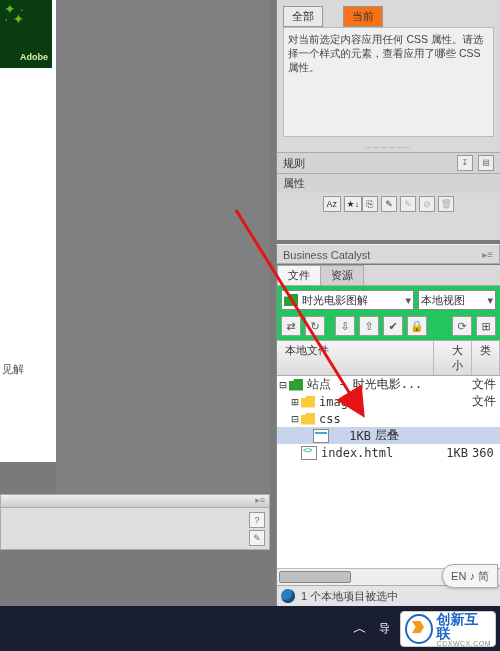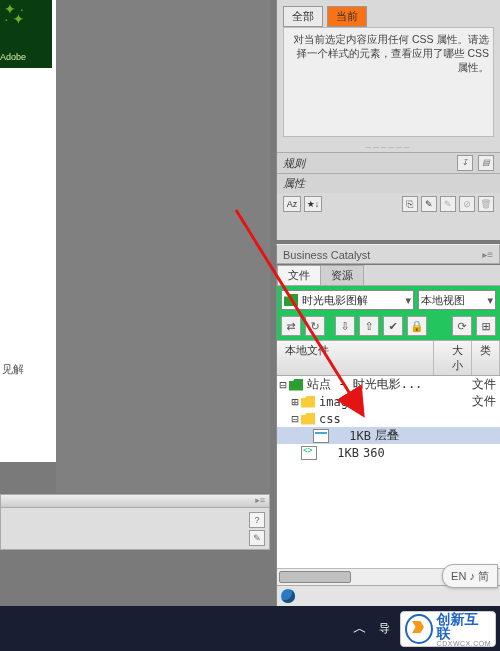--- a/index.html
+++ b/index.html
@@ -33,21 +33,21 @@
   }
   .left-adobe .dots {
     position: absolute;
     top: 4px; left: 4px;
     color: #6ab51f;
     font-size: 14px;
     line-height: 10px;
   }
   .left-adobe .adobe-txt {
     position: absolute;
-    bottom: 6px; left: 0;
+    bottom: 6px; left: 20px; font-weight: bold;
   }
   .left-text {
     position: absolute;
     top: 362px; left: 2px;
     font-size: 11px;
     color: #555;
   }
   
   .grey-mid {
     position: absolute;
@@ -58,21 +58,21 @@
   
   .css-panel {
     position: absolute;
     left: 276px; top: 0;
     right: 0; height: 240px;
     background: #d9d9d9;
     border-left: 1px solid #888;
   }
   .css-tabs {
     display: flex;
-    gap: 4px;
+    gap: 20px;
     padding: 6px 6px 0 6px;
   }
   .css-tab {
     padding: 2px 8px;
     border: 1px solid #999;
     background: #eaeaea;
     font-size: 11px;
   }
   .css-tab.active {
     background: #f97316;
@@ -84,37 +84,35 @@
   }
   .css-body {
     margin: 0 6px 6px 6px;
     height: 100px;
     border: 1px solid #bbb;
     background: #efefef;
     padding: 4px;
     font-size: 10.5px;
     color: #444;
     line-height: 1.35;
-    text-align: right;
   }
   .panel-resize {
     text-align: center;
     color: #aaa;
     font-size: 8px;
     letter-spacing: 2px;
   }
   .subpanel-hdr {
     display: flex;
     justify-content: space-between;
     align-items: center;
     padding: 2px 6px;
     border-top: 1px solid #aaa;
     background: #d4d4d4;
     font-size: 11px;
-    font-style: italic;
   }
   .subpanel-hdr .icons span {
     display: inline-block;
     width: 14px; height: 14px;
     border: 1px solid #999;
     margin-left: 2px;
     font-size: 8px;
     text-align: center;
     line-height: 14px;
     color: #666;
@@ -401,21 +399,21 @@
     <span>规则</span>
     <span class="icons">
       <span>↧</span>
       <span>▤</span>
     </span>
   </div>
 
   <div class="subpanel-hdr">
     <span>属性</span>
   </div>
-  <div style="padding:3px 6px; display:flex; justify-content:space-between;">
+  <div style="padding:3px 6px; display:flex; justify-content:center;">
     <span>
       <span style="display:inline-block;width:16px;height:14px;border:1px solid #999;background:#eee;font-size:9px;text-align:center;line-height:14px;">Az</span>
       <span style="display:inline-block;width:16px;height:14px;border:1px solid #999;background:#eee;font-size:9px;text-align:center;line-height:14px;">★↓</span>
     </span>
     <span>
       <span style="display:inline-block;width:14px;height:14px;border:1px solid #999;background:#eee;font-size:9px;text-align:center;line-height:14px;">⎘</span>
       <span style="display:inline-block;width:14px;height:14px;border:1px solid #999;background:#eee;font-size:9px;text-align:center;line-height:14px;">✎</span>
       <span style="display:inline-block;width:14px;height:14px;border:1px solid #999;background:#eee;font-size:9px;text-align:center;line-height:14px;color:#aaa;">✎</span>
       <span style="display:inline-block;width:14px;height:14px;border:1px solid #999;background:#eee;font-size:9px;text-align:center;line-height:14px;color:#aaa;">⊘</span>
       <span style="display:inline-block;width:14px;height:14px;border:1px solid #999;background:#eee;font-size:9px;text-align:center;line-height:14px;color:#aaa;">🗑</span>
@@ -492,31 +490,33 @@
       <span class="tw">&nbsp;</span>
       <span class="tw">&nbsp;</span>
       <span class="fic css"></span>
       <span class="tree-size">1KB</span>
       <span class="tree-type">层叠</span>
     </div>
     <div class="tree-row">
       <span class="tw">&nbsp;</span>
       <span class="tw">&nbsp;</span>
       <span class="fic html"></span>
+      <span class="tree-label">index.html</span>
       <span class="tree-size">1KB</span>
       <span class="tree-type">360</span>
     </div>
   </div>
 
   <div class="fp-hscroll">
     <div class="thumb"></div>
   </div>
 
   <div class="fp-status">
     <span class="globe"></span>
+    <span>1 个本地项目被选中</span>
   </div>
 </div>
 
 <div class="dock-panel">
   <div class="hdr">▸≡</div>
   <div class="side-icons">
     <span>?</span>
     <span>✎</span>
   </div>
 </div>

